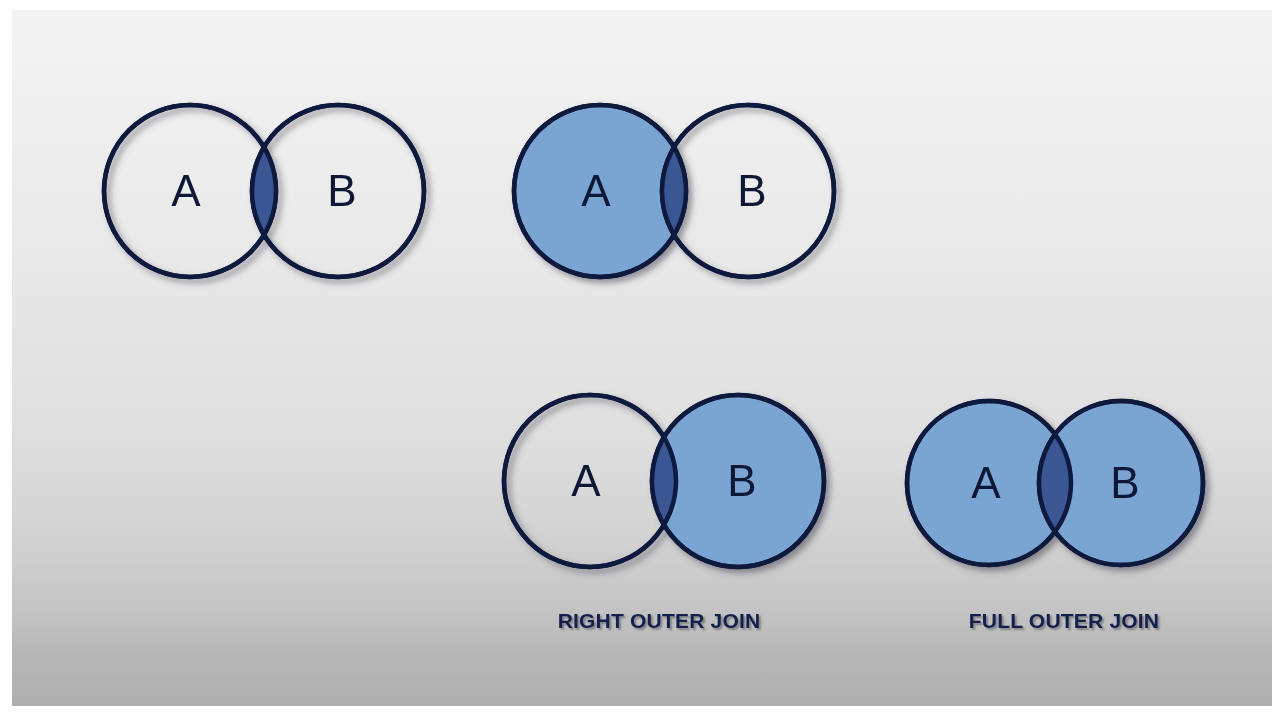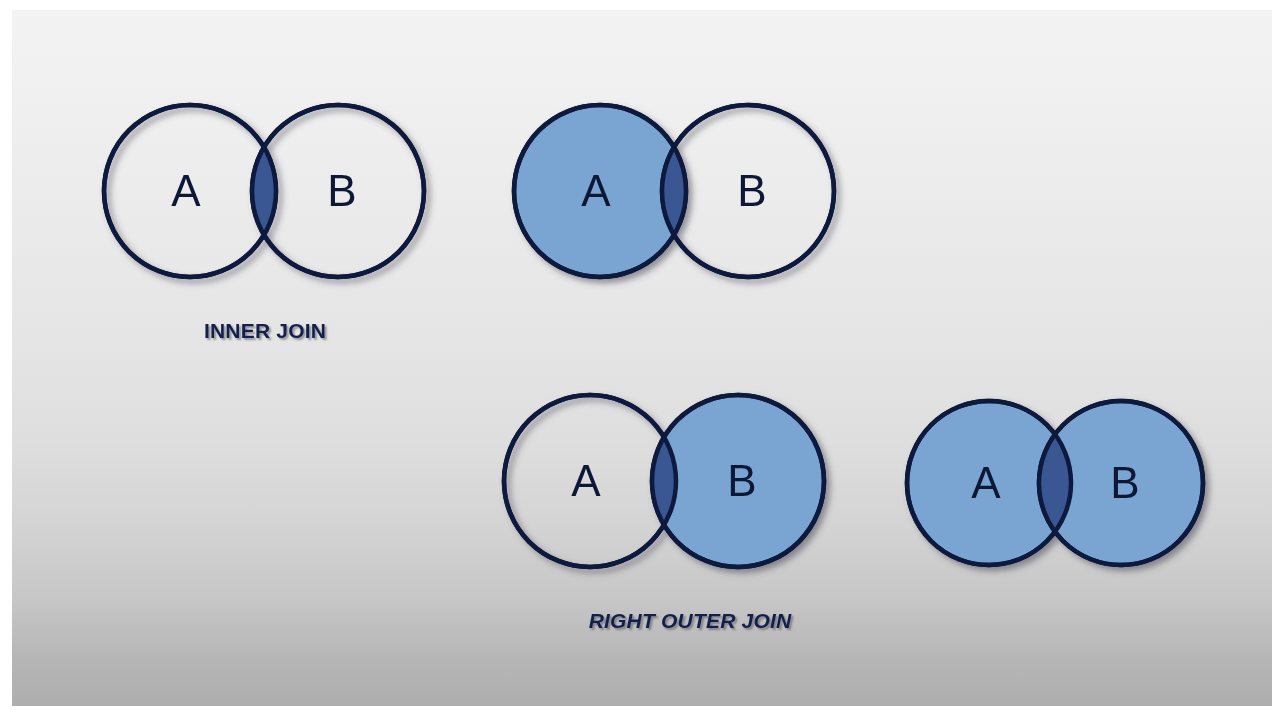--- a/index.html
+++ b/index.html
@@ -82,21 +82,20 @@
       </g>
       <g clip-path="url(#clipA1)">
         <circle cx="248" cy="100" r="86" fill="#3a5794"></circle>
       </g>
       <circle cx="100" cy="100" r="86" fill="none" stroke="#0d1a3e" stroke-width="4.5"></circle>
       <circle cx="248" cy="100" r="86" fill="none" stroke="#0d1a3e" stroke-width="4.5"></circle>
       <text class="set-letter" x="96" y="115" text-anchor="middle">A</text>
       <text class="set-letter" x="252" y="115" text-anchor="middle">B</text>
     </svg>
   </div>
-  <div class="caption" style="left:78px; top:309px; width:350px;">INNER JOIN</div>
 
   <div class="venn" style="left:488px; top:81px; width:350px; height:200px;">
     <svg width="350" height="200" viewBox="0 0 350 200" aria-hidden="true">
       <defs>
         <clipPath id="clipA2">
             <circle cx="100" cy="100" r="86"></circle>
           </clipPath>
         <filter id="sh2" x="-30%" y="-30%" width="180%" height="180%">
           <feDropShadow dx="4" dy="4" stdDeviation="3.2" flood-color="#4a4a55" flood-opacity="0.55"></feDropShadow>
         </filter>
@@ -131,21 +130,21 @@
       </g>
       <g clip-path="url(#clipA3)">
         <circle cx="248" cy="100" r="86" fill="#3a5794"></circle>
       </g>
       <circle cx="100" cy="100" r="86" fill="none" stroke="#0d1a3e" stroke-width="4.5"></circle>
       <circle cx="248" cy="100" r="86" fill="none" stroke="#0d1a3e" stroke-width="4.5"></circle>
       <text class="set-letter" x="96" y="115" text-anchor="middle">A</text>
       <text class="set-letter" x="252" y="115" text-anchor="middle">B</text>
     </svg>
   </div>
-  <div class="caption" style="left:503px; top:599px; width:350px;font-style:italic;">RIGHT OUTER JOIN</div>
+  <div class="caption" style="left:472px; top:599px; width:350px;">RIGHT OUTER JOIN</div>
 
   <div class="venn" style="left:882px; top:378px; width:340px; height:190px;">
     <svg width="340" height="190" viewBox="0 0 340 190" aria-hidden="true">
       <defs>
         <clipPath id="clipA4">
             <circle cx="95" cy="95" r="82"></circle>
           </clipPath>
         <filter id="sh4" x="-30%" y="-30%" width="180%" height="180%">
           <feDropShadow dx="4" dy="4" stdDeviation="3.2" flood-color="#4a4a55" flood-opacity="0.55"></feDropShadow>
         </filter>
@@ -156,14 +155,15 @@
       </g>
       <g clip-path="url(#clipA4)">
         <circle cx="227" cy="95" r="82" fill="#3a5794"></circle>
       </g>
       <circle cx="95" cy="95" r="82" fill="none" stroke="#0d1a3e" stroke-width="4.5"></circle>
       <circle cx="227" cy="95" r="82" fill="none" stroke="#0d1a3e" stroke-width="4.5"></circle>
       <text class="set-letter" x="92" y="110" text-anchor="middle">A</text>
       <text class="set-letter" x="231" y="110" text-anchor="middle">B</text>
     </svg>
   </div>
+  <div class="caption" style="left:882px; top:599px; width:340px;">FULL OUTER JOIN</div>
 
 </div>
 
 </body></html>

